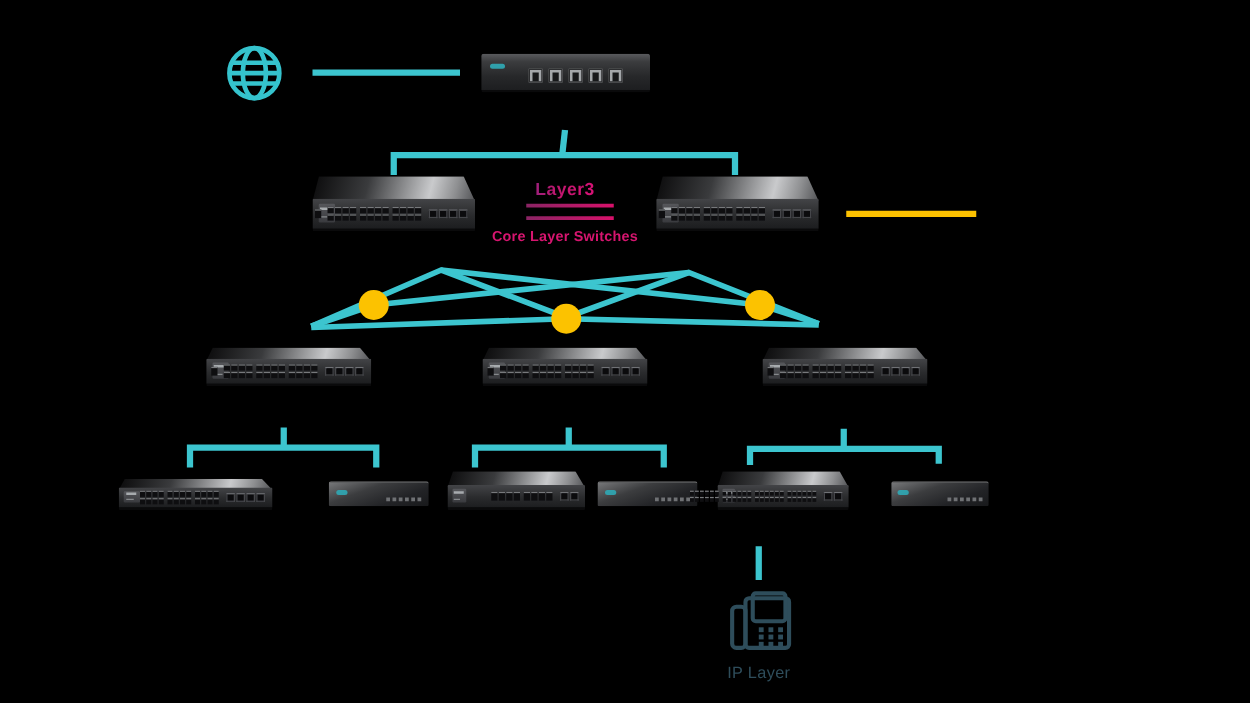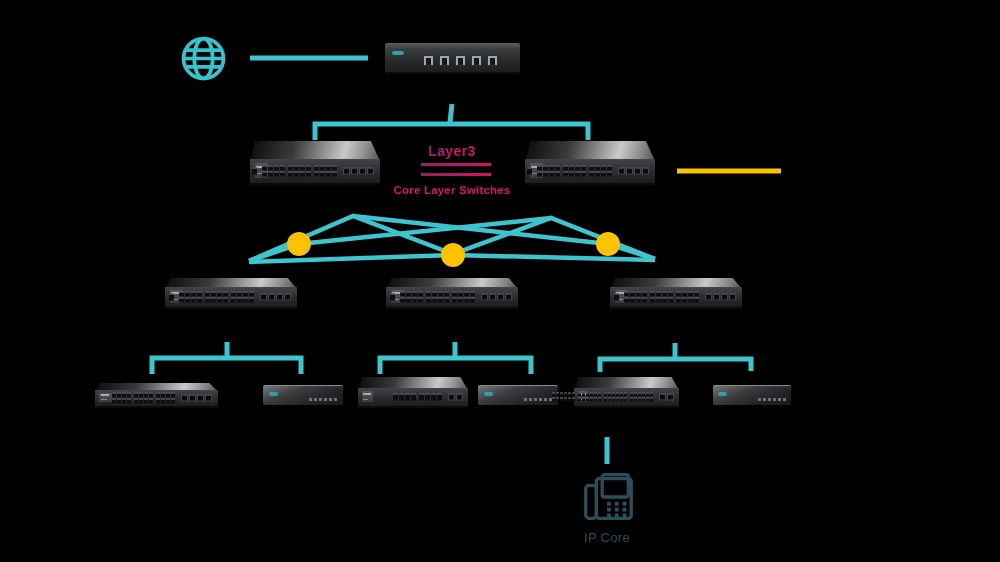--- a/index.html
+++ b/index.html
@@ -524,14 +524,14 @@
       <rect x="31" y="49" width="4" height="4"></rect>
         <rect x="39" y="49" width="4" height="4"></rect>
         <rect x="47" y="49" width="4" height="4"></rect>
     </g>
   </svg>
 
   <div class="layer3-label">Layer3</div>
   <div class="layer3-line" style="left:421px;top:163px;width:70px"></div>
   <div class="layer3-line" style="left:421px;top:173px;width:70px"></div>
   <div class="core-label">Core Layer Switches</div>
-  <div class="ipphone-label">IP Core</div>
+  <div class="ipphone-label">IP Layer</div>
 </div>
 
 </body></html>

